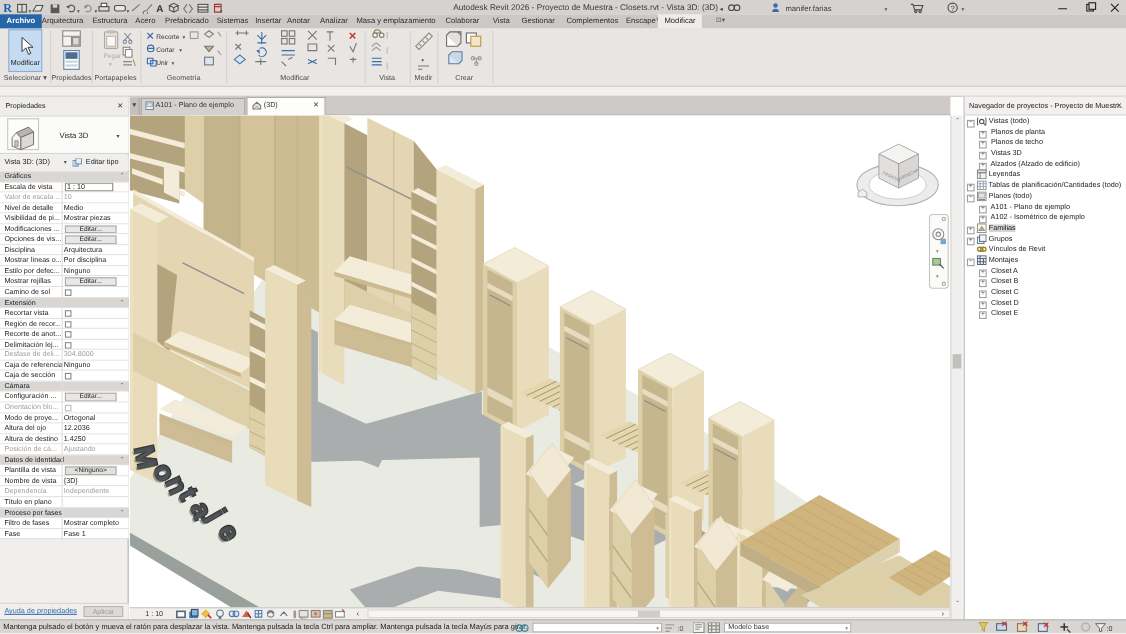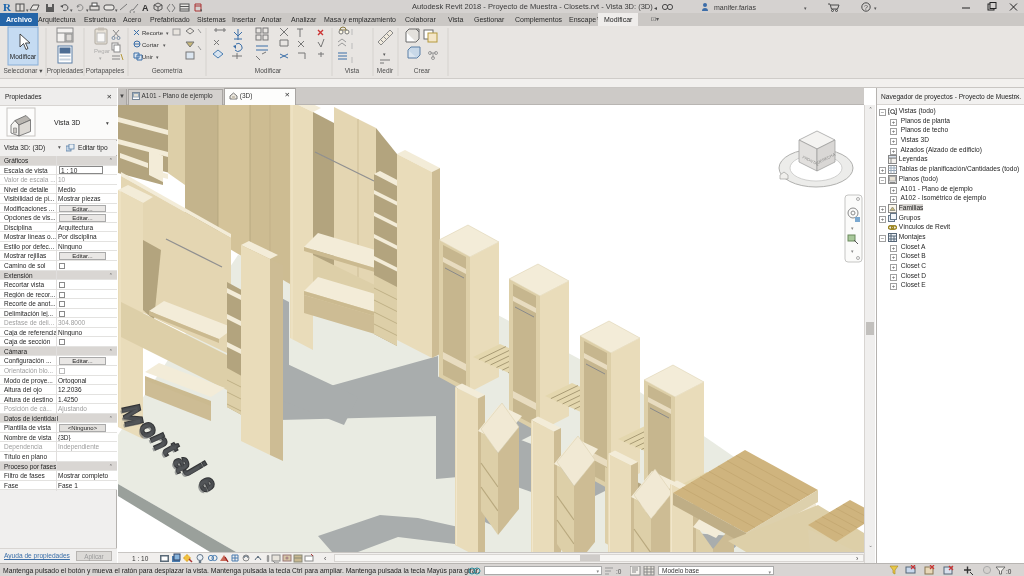--- a/index.html
+++ b/index.html
@@ -81,21 +81,21 @@
       </g>
       <g fill="#555" font-size="5">
             <text x="24" y="11">▾</text>
             <text x="68" y="11">▾</text>
             <text x="84" y="11">▾</text>
             <text x="113" y="11">▾</text>
             <text x="198" y="11">▾</text>
           </g>
     </svg>
   </div>
-  <div id="title">Autodesk Revit 2018 - Proyecto de Muestra - Closets.rvt - Vista 3D: (3D)</div>
+  <div id="title">Autodesk Revit 2026 - Proyecto de Muestra - Closets.rvt - Vista 3D: (3D)</div>
   <div id="tbright">
     <svg width="370" height="12" style="display:block">
       <g fill="none" stroke="#4a4a4a" stroke-width="1">
         <text x="2" y="9" font-size="6" fill="#4a4a4a" stroke="none">◂</text>
         <circle cx="13" cy="6" r="2.6"></circle>
             <circle cx="18" cy="6" r="2.6"></circle>
         <circle cx="53" cy="4" r="2" fill="#3c6da8" stroke="none"></circle>
             <path d="M50 10 a3 3 0 0 1 6 0 z" fill="#3c6da8" stroke="none"></path>
         <text x="62" y="9" font-size="7" fill="#3a3a3a" stroke="none">manifer.farias</text>
         <text x="152" y="9" font-size="5" fill="#555" stroke="none">▾</text>

